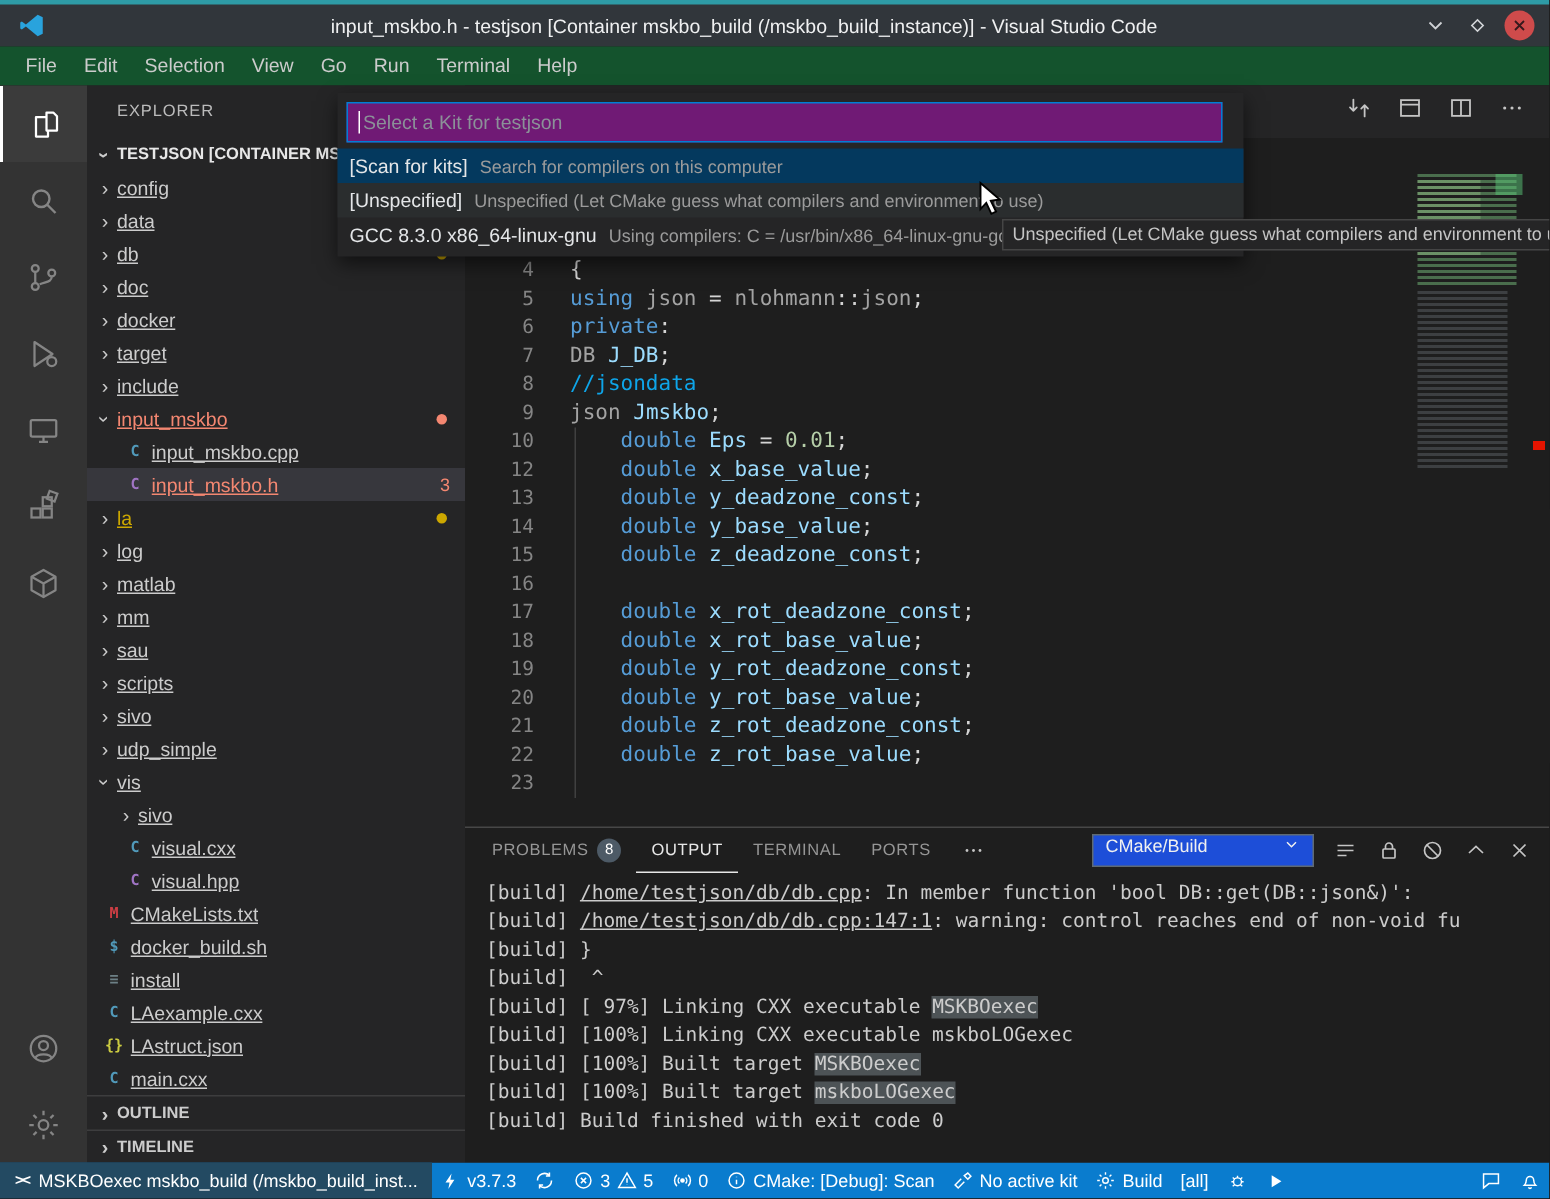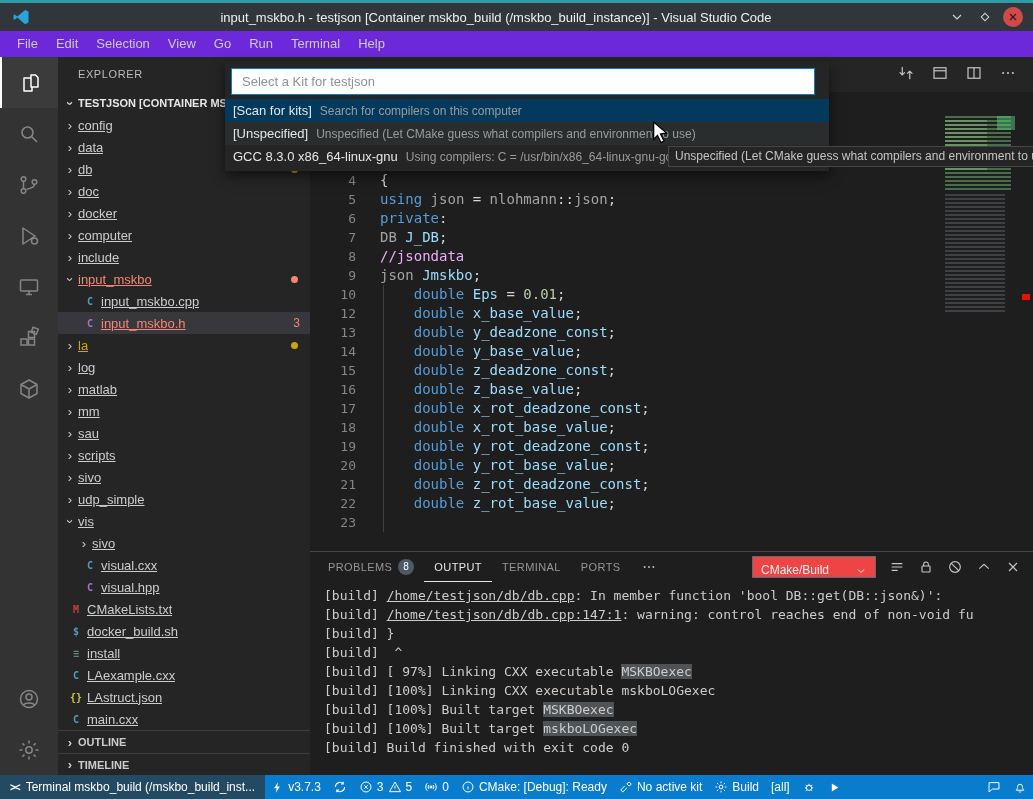--- a/index.html
+++ b/index.html
@@ -10,21 +10,21 @@
   
   .titlebar { height:31px; background:#31363b; border-top:3px solid #2e9ba6;
               display:flex; align-items:center; color:#eff0f1; }
   .vscode-logo { margin-left:12px; display:flex; }
   .win-title { flex:1; text-align:center; font-size:13px; white-space:nowrap; overflow:hidden;margin-left:15px; }
   .win-controls { display:flex; align-items:center; gap:8px; margin-right:10px; color:#cfd2d5; }
   .win-btn { width:20px; height:20px; display:flex; align-items:center; justify-content:center; }
   .win-close { background:#cf4b4b; border-radius:50%; color:#35191c; }
 
   
-  .menubar { height:26px; background:#6d28d9; display:flex; align-items:flex-start; padding-left:8px;
+  .menubar { height:26px; background:#14532d; display:flex; align-items:flex-start; padding-left:8px;
              font-size:13px; color:#cccccc; }
   .menu-item { padding:0 9px; line-height:26px; }
 
   
   .main { display:flex; height:718px; }
 
   
   .activitybar { width:58px; background:#333333; display:flex; flex-direction:column; flex:none; }
   .act-top { display:flex; flex-direction:column; }
   .act-bottom { margin-top:auto; display:flex; flex-direction:column; }
@@ -61,21 +61,21 @@
   .tab-actions { display:flex; gap:16px; margin-right:16px; color:#c5c5c5; }
   .breadcrumbs { height:22px; flex:none; }
   .editor-body { flex:1; display:flex; min-height:0; position:relative; }
   .code-scroll { flex:1; position:relative; overflow:hidden; }
   .code-line { display:flex; height:19px; line-height:19px; white-space:pre;
                font-family:"DejaVu Sans Mono", monospace; font-size:14px; }
   .gutter-num { width:46px; flex:none; text-align:right; color:#858585; font-size:13px;
                 font-family:"DejaVu Sans Mono", monospace; }
   .code-text { margin-left:24px; color:#d4d4d4; }
   .tk-kw { color:#569cd6; } .tk-ty { color:#a3a3a3; } .tk-va { color:#9cdcfe; }
-  .tk-nu { color:#b5cea8; } .tk-co { color:#f0abfc; } .tk-fg { color:#d4d4d4; }
+  .tk-nu { color:#b5cea8; } .tk-co { color:#0ea5e9; } .tk-fg { color:#d4d4d4; }
   .indent-guide { position:absolute; left:73px; top:171px; height:247px; border-left:1px solid #404040; }
 
   .minimap { width:78px; flex:none; position:relative; overflow:hidden; }
   .mm-a { position:absolute; top:2px; left:4px; width:66px; height:75px;
           background:repeating-linear-gradient(to bottom, rgba(110,175,115,0.55) 0 2px, transparent 2px 4px); }
   .mm-b { position:absolute; top:6px; left:4px; width:42px; height:52px;
           background:repeating-linear-gradient(to bottom, rgba(170,210,150,0.35) 0 2px, transparent 2px 4px); }
   .mm-c { position:absolute; top:80px; left:4px; width:60px; height:120px;
           background:repeating-linear-gradient(to bottom, rgba(150,160,170,0.26) 0 2px, transparent 2px 4px); }
   .mm-d { position:absolute; top:2px; right:4px; width:18px; height:14px; background:rgba(90,200,120,0.5); }
@@ -86,40 +86,40 @@
   .panel { height:224px; flex:none; border-top:1px solid #474747; display:flex; flex-direction:column; }
   .panel-tabbar { height:30px; flex:none; display:flex; align-items:center; padding-left:8px; }
   .panel-tabs { display:flex; height:100%; }
   .panel-tab { padding:0 10px; line-height:30px; font-size:11px; letter-spacing:.4px; color:#969696;
                display:flex; align-items:center; gap:6px; }
   .panel-tab.active { color:#e7e7e7; box-shadow:inset 0 -1px 0 #e7e7e7; }
   .ptab-badge { background:#4d5a66; border-radius:50%; width:16px; height:16px; line-height:16px;
                 text-align:center; font-size:10px; color:#ffffff; }
   .panel-more { color:#c5c5c5; margin-left:10px; display:flex; align-items:center; }
   .panel-right { margin-left:auto; display:flex; align-items:center; gap:13px; margin-right:12px; }
-  .channel-select { width:124px; height:22px; background:#ef4444; border:1px solid #5f6a73; color:#f0f0f0;
-                    font-size:12px; display:flex; align-items:flex-end; justify-content:space-between; padding:0 8px; }
+  .channel-select { width:148px; height:22px; background:#1d4ed8; border:1px solid #5f6a73; color:#f0f0f0;
+                    font-size:12px; display:flex; align-items:flex-start; justify-content:space-between; padding:0 8px; }
   .panel-ico { color:#c5c5c5; display:flex; align-items:center; }
   .output { flex:1; padding:4px 0 0 14px; font-family:"DejaVu Sans Mono", monospace; font-size:13px;
             line-height:19px; color:#cccccc; overflow:hidden; white-space:pre; }
   .seg-plain {} .seg-link { text-decoration:underline; } .seg-hl { background:#4d5356; }
 
   
   .statusbar { height:24px; background:#0a7cce; display:flex; align-items:center; color:#ffffff; font-size:12px; }
   .sb-remote { background:#234a62; height:100%; display:flex; align-items:center; gap:6px; padding:0 10px;
                max-width:305px; white-space:nowrap; overflow:hidden; flex:none; }
   .sb-remote-glyph { font-size:10px; font-weight:bold; letter-spacing:-1px; }
   .sb-item { display:flex; align-items:center; gap:4px; padding:0 6px; height:100%; white-space:nowrap; }
   .sb-right { margin-left:auto; display:flex; height:100%; }
   .statusbar svg { display:block; }
 
   
   .quickpick { position:absolute; left:225px; top:62px; width:604px; background:#252526; z-index:50;
                box-shadow:0 5px 12px rgba(0,0,0,0.55); padding-bottom:3px; }
-  .qp-inputwrap { margin:6px 14px 4px 6px; height:27px; background:#ffffff; border:1px solid #007fd4;
+  .qp-inputwrap { margin:6px 14px 4px 6px; height:27px; background:#701a75; border:1px solid #007fd4;
                   display:flex; align-items:center; padding:0 7px; }
   .qp-caret { width:1px; height:15px; background:#ffffff; margin-right:2px; }
   .qp-placeholder { color:#8b9198; font-size:13px; }
   .qp-row { height:23px; display:flex; align-items:center; gap:8px; padding:0 8px; font-size:13px;
             white-space:nowrap; overflow:hidden; }
   .qp-row .lbl { color:#e4e6e8; flex:none; }
   .qp-row .desc { color:#9b9b9b; font-size:12px; overflow:hidden; }
   .qp-row.focused { background:#04395e; }
   .qp-row.hover { background:#2a2d2e; }
 
@@ -285,21 +285,21 @@
             <span class="row-label">doc</span>
             <span class="row-spacer"></span>
           </div>
           <div class="tree-row" style="padding-left: 4px;">
             <span class="chev">›</span>
             <span class="row-label">docker</span>
             <span class="row-spacer"></span>
           </div>
           <div class="tree-row" style="padding-left: 4px;">
             <span class="chev">›</span>
-            <span class="row-label">computer</span>
+            <span class="row-label">target</span>
             <span class="row-spacer"></span>
           </div>
           <div class="tree-row" style="padding-left: 4px;">
             <span class="chev">›</span>
             <span class="row-label">include</span>
             <span class="row-spacer"></span>
           </div>
           <div class="tree-row" style="padding-left: 4px;">
             <span class="chev open">›</span>
             <span class="row-label" style="color: rgb(244, 135, 113);">input_mskbo</span>
@@ -472,21 +472,21 @@
               <div class="code-line"><span class="gutter-num">5</span><span class="code-text"><span class="tk-kw">using</span><span class="tk-fg"> </span><span class="tk-ty">json</span><span class="tk-fg"> = </span><span class="tk-ty">nlohmann</span><span class="tk-fg">::</span><span class="tk-ty">json</span><span class="tk-fg">;</span></span></div>
               <div class="code-line"><span class="gutter-num">6</span><span class="code-text"><span class="tk-kw">private</span><span class="tk-fg">:</span></span></div>
               <div class="code-line"><span class="gutter-num">7</span><span class="code-text"><span class="tk-ty">DB</span><span class="tk-fg"> </span><span class="tk-va">J_DB</span><span class="tk-fg">;</span></span></div>
               <div class="code-line"><span class="gutter-num">8</span><span class="code-text"><span class="tk-co">//jsondata</span></span></div>
               <div class="code-line"><span class="gutter-num">9</span><span class="code-text"><span class="tk-ty">json</span><span class="tk-fg"> </span><span class="tk-va">Jmskbo</span><span class="tk-fg">;</span></span></div>
               <div class="code-line"><span class="gutter-num">10</span><span class="code-text"><span class="tk-fg">    </span><span class="tk-kw">double</span><span class="tk-fg"> </span><span class="tk-va">Eps</span><span class="tk-fg"> = </span><span class="tk-nu">0.01</span><span class="tk-fg">;</span></span></div>
               <div class="code-line"><span class="gutter-num">12</span><span class="code-text"><span class="tk-fg">    </span><span class="tk-kw">double</span><span class="tk-fg"> </span><span class="tk-va">x_base_value</span><span class="tk-fg">;</span></span></div>
               <div class="code-line"><span class="gutter-num">13</span><span class="code-text"><span class="tk-fg">    </span><span class="tk-kw">double</span><span class="tk-fg"> </span><span class="tk-va">y_deadzone_const</span><span class="tk-fg">;</span></span></div>
               <div class="code-line"><span class="gutter-num">14</span><span class="code-text"><span class="tk-fg">    </span><span class="tk-kw">double</span><span class="tk-fg"> </span><span class="tk-va">y_base_value</span><span class="tk-fg">;</span></span></div>
               <div class="code-line"><span class="gutter-num">15</span><span class="code-text"><span class="tk-fg">    </span><span class="tk-kw">double</span><span class="tk-fg"> </span><span class="tk-va">z_deadzone_const</span><span class="tk-fg">;</span></span></div>
-              <div class="code-line"><span class="gutter-num">16</span><span class="code-text"><span class="tk-fg">    </span><span class="tk-kw">double</span><span class="tk-fg"> </span><span class="tk-va">z_base_value</span><span class="tk-fg">;</span></span></div>
+              <div class="code-line"><span class="gutter-num">16</span></div>
               <div class="code-line"><span class="gutter-num">17</span><span class="code-text"><span class="tk-fg">    </span><span class="tk-kw">double</span><span class="tk-fg"> </span><span class="tk-va">x_rot_deadzone_const</span><span class="tk-fg">;</span></span></div>
               <div class="code-line"><span class="gutter-num">18</span><span class="code-text"><span class="tk-fg">    </span><span class="tk-kw">double</span><span class="tk-fg"> </span><span class="tk-va">x_rot_base_value</span><span class="tk-fg">;</span></span></div>
               <div class="code-line"><span class="gutter-num">19</span><span class="code-text"><span class="tk-fg">    </span><span class="tk-kw">double</span><span class="tk-fg"> </span><span class="tk-va">y_rot_deadzone_const</span><span class="tk-fg">;</span></span></div>
               <div class="code-line"><span class="gutter-num">20</span><span class="code-text"><span class="tk-fg">    </span><span class="tk-kw">double</span><span class="tk-fg"> </span><span class="tk-va">y_rot_base_value</span><span class="tk-fg">;</span></span></div>
               <div class="code-line"><span class="gutter-num">21</span><span class="code-text"><span class="tk-fg">    </span><span class="tk-kw">double</span><span class="tk-fg"> </span><span class="tk-va">z_rot_deadzone_const</span><span class="tk-fg">;</span></span></div>
               <div class="code-line"><span class="gutter-num">22</span><span class="code-text"><span class="tk-fg">    </span><span class="tk-kw">double</span><span class="tk-fg"> </span><span class="tk-va">z_rot_base_value</span><span class="tk-fg">;</span></span></div>
               <div class="code-line"><span class="gutter-num">23</span><span class="code-text"></span></div>
             </div>
           <div class="indent-guide"></div>
         </div>
@@ -562,21 +562,21 @@
           </div>
         </div>
         <div class="output"><div class="out-line"><span class="seg-plain">[build] </span><span class="seg-link">/home/testjson/db/db.cpp</span><span class="seg-plain">: In member function 'bool DB::get(DB::json&amp;)':</span></div><div class="out-line"><span class="seg-plain">[build] </span><span class="seg-link">/home/testjson/db/db.cpp:147:1</span><span class="seg-plain">: warning: control reaches end of non-void fu</span></div><div class="out-line"><span class="seg-plain">[build] }</span></div><div class="out-line"><span class="seg-plain">[build]  ^</span></div><div class="out-line"><span class="seg-plain">[build] [ 97%] Linking CXX executable </span><span class="seg-hl">MSKBOexec</span></div><div class="out-line"><span class="seg-plain">[build] [100%] Linking CXX executable mskboLOGexec</span></div><div class="out-line"><span class="seg-plain">[build] [100%] Built target </span><span class="seg-hl">MSKBOexec</span></div><div class="out-line"><span class="seg-plain">[build] [100%] Built target </span><span class="seg-hl">mskboLOGexec</span></div><div class="out-line"><span class="seg-plain">[build] Build finished with exit code 0</span></div></div>
       </div>
     </div>
   </div>
 
   <div class="statusbar">
     <div class="sb-remote">
       <span class="sb-remote-glyph">&gt;&lt;</span>
-      <span>Terminal mskbo_build (/mskbo_build_inst...</span>
+      <span>MSKBOexec mskbo_build (/mskbo_build_inst...</span>
     </div>
     <div class="sb-item">
       <svg width="13" height="13" viewBox="0 0 24 24" fill="currentColor">
           <path d="M13 2.5L5.5 13.5h5l-1.5 8L16.5 10h-5z"></path>
         </svg>
       <span>v3.7.3</span>
     </div>
     <div class="sb-item">
       <svg width="14" height="14" viewBox="0 0 24 24" fill="none" stroke="currentColor" stroke-width="1.8">
           <path d="M20 12a8 8 0 0 1-13.6 5.7M4 12a8 8 0 0 1 13.6-5.7M17.6 2.8v4h-4M6.4 21.2v-4h4"></path>
@@ -599,21 +599,21 @@
           <circle cx="12" cy="12" r="1.8" fill="currentColor"></circle>
           <path d="M8.5 15.5a5 5 0 0 1 0-7M15.5 8.5a5 5 0 0 1 0 7M5.6 18.4a9 9 0 0 1 0-12.8M18.4 5.6a9 9 0 0 1 0 12.8"></path>
         </svg>
       <span>0</span>
     </div>
     <div class="sb-item">
       <svg width="14" height="14" viewBox="0 0 24 24" fill="none" stroke="currentColor" stroke-width="1.7">
           <circle cx="12" cy="12" r="8.5"></circle>
           <path d="M12 7.8v.4M12 11v5.2"></path>
         </svg>
-      <span>CMake: [Debug]: Ready</span>
+      <span>CMake: [Debug]: Scan</span>
     </div>
     <div class="sb-item">
       <svg width="14" height="14" viewBox="0 0 24 24" fill="none" stroke="currentColor" stroke-width="1.7">
           <path d="M13.5 6.5l4 4L21 7l-3.5-3.5zM10 10L3 17l3.5 3.5 7-7"></path>
         </svg>
       <span>No active kit</span>
     </div>
     <div class="sb-item">
       <svg width="14" height="14" viewBox="0 0 24 24" fill="none" stroke="currentColor" stroke-width="1.6">
           <circle cx="12" cy="12" r="3.2"></circle>

